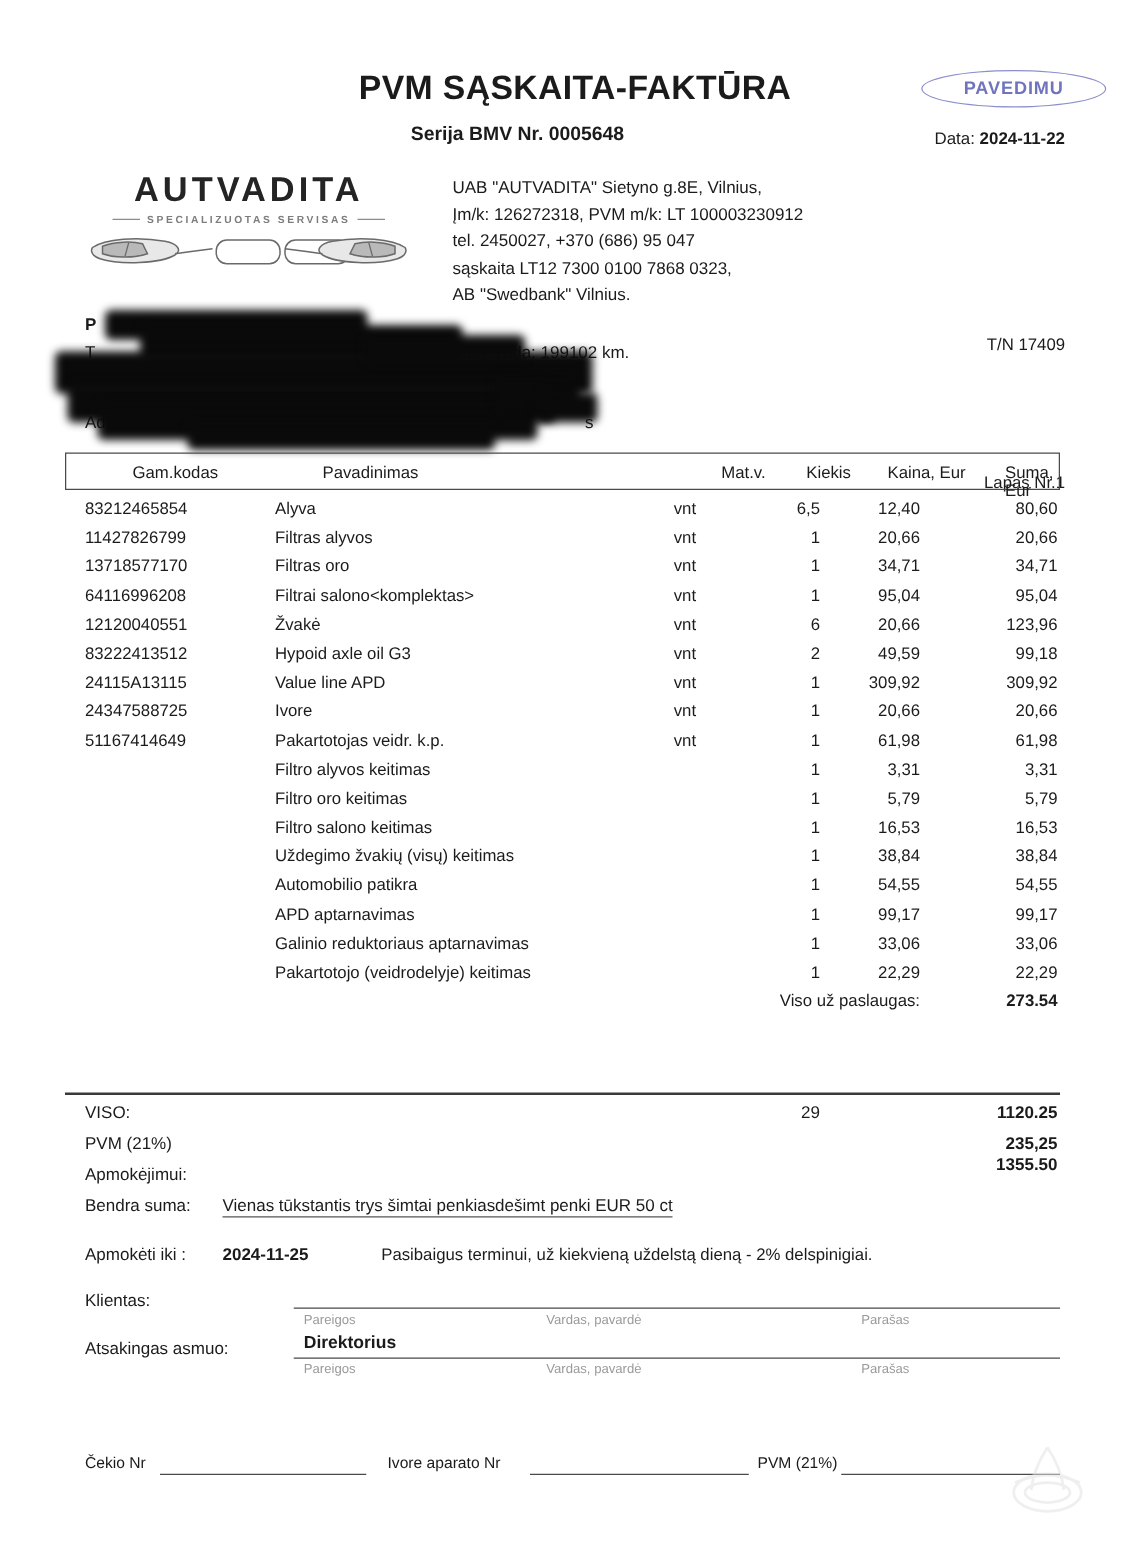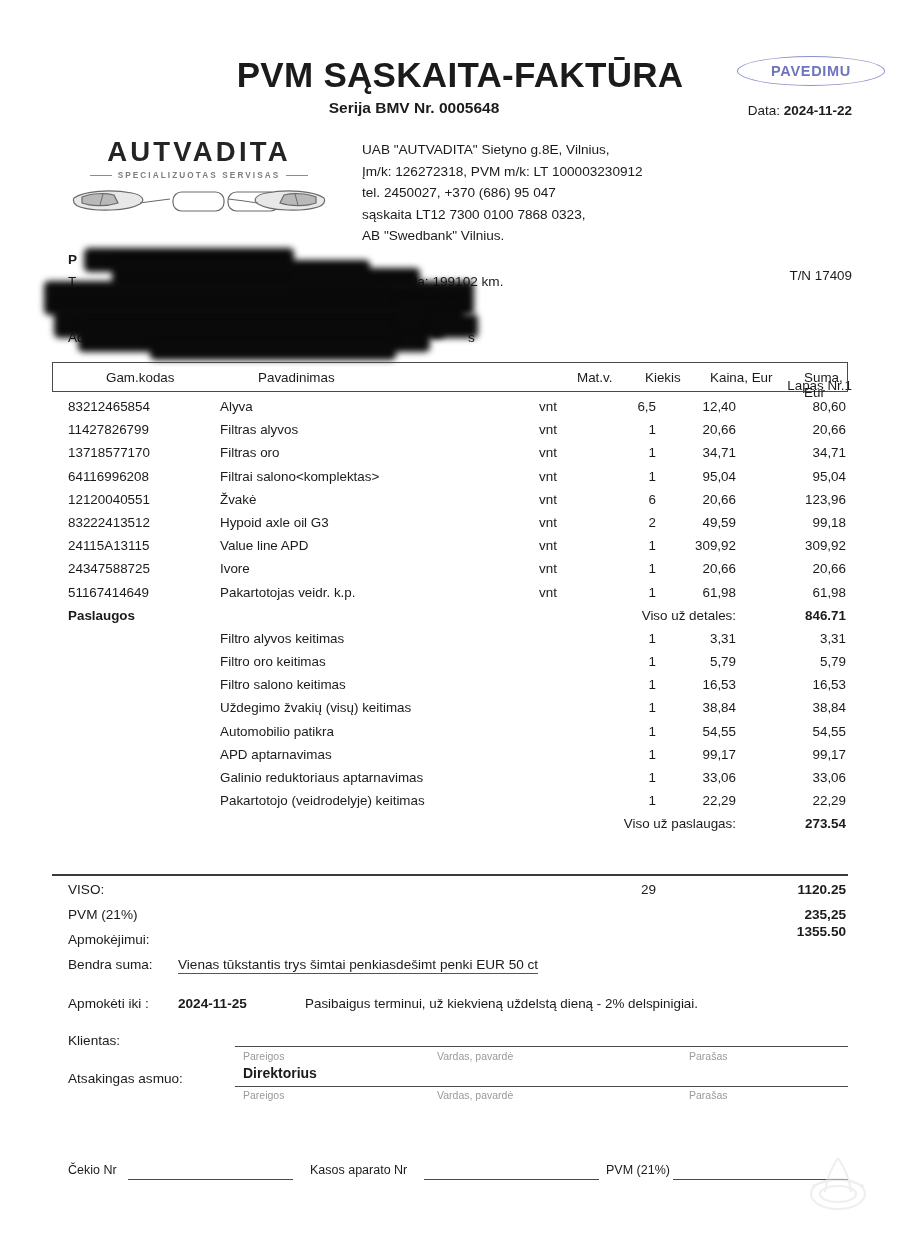--- a/index.html
+++ b/index.html
@@ -9,21 +9,21 @@
     font-family: "Liberation Sans", sans-serif;
     color: #1b1b1b;
     overflow: hidden;
   }
   .page { position: relative; width: 900px; height: 1235px; }
 
   
   .doc-title {
     position: absolute; left: 0; top: 55px; width: 900px;
     text-align: center; padding-left: 20px;
-    font-size: 35px; font-weight: bold; letter-spacing: .3px;
+    font-size: 27px; font-weight: bold; letter-spacing: .3px;
   }
   .serija {
     position: absolute; left: 0; top: 99px; width: 812px;
     text-align: center; padding-left: 16px;
     font-size: 15.5px; font-weight: bold;
   }
   .stamp {
     position: absolute; left: 737px; top: 56px;
     width: 148px; height: 30px;
     border: 1.6px solid #8b8fcc; border-radius: 50%;
@@ -272,25 +272,20 @@
       </div>
       <div class="row">
         <span class="c-code">51167414649</span>
         <span class="c-name">Pakartotojas veidr. k.p.</span>
         <span class="c-unit">vnt</span>
         <span class="c-qty">1</span>
         <span class="c-price">61,98</span>
         <span class="c-sum">61,98</span>
       </div>
       <div class="row">
-        <span class="c-code sec-head">Paslaugos</span>
-        <span class="c-sub-label">Viso už detales:</span>
-        <span class="c-sub-val">846.71</span>
-      </div>
-      <div class="row">
         <span class="c-name">Filtro alyvos keitimas</span>
         <span class="c-qty">1</span>
         <span class="c-price">3,31</span>
         <span class="c-sum">3,31</span>
       </div>
       <div class="row">
         <span class="c-name">Filtro oro keitimas</span>
         <span class="c-qty">1</span>
         <span class="c-price">5,79</span>
         <span class="c-sum">5,79</span>
@@ -371,21 +366,21 @@
   <div class="sig-label" style="top:1071px;">Atsakingas asmuo:</div>
   <div class="sig-role" style="top:1065px;">Direktorius</div>
   <div class="sig-line" style="top:1086px;"></div>
   <div class="sig-cap c1" style="top:1089px;">Pareigos</div>
   <div class="sig-cap c2" style="top:1089px;">Vardas, pavardė</div>
   <div class="sig-cap c3" style="top:1089px;">Parašas</div>
 
   <div class="foot">
     <span style="left:68px;">Čekio Nr</span>
     <div class="fl" style="left:128px; width:165px;"></div>
-    <span style="left:310px;">Kasos aparato Nr</span>
+    <span style="left:310px;">Ivore aparato Nr</span>
     <div class="fl" style="left:424px; width:175px;"></div>
     <span style="left:606px;">PVM (21%)</span>
     <div class="fl" style="left:673px; width:175px;"></div>
   </div>
 
   <svg class="watermark" viewBox="0 0 76 76">
     <g fill="none" stroke="#e2e2e2" stroke-width="2.2">
       <ellipse cx="38" cy="42" rx="27" ry="15"></ellipse>
       <ellipse cx="38" cy="42" rx="18" ry="8"></ellipse>
       <path d="M38 6 C30 18, 26 30, 25 40"></path>

